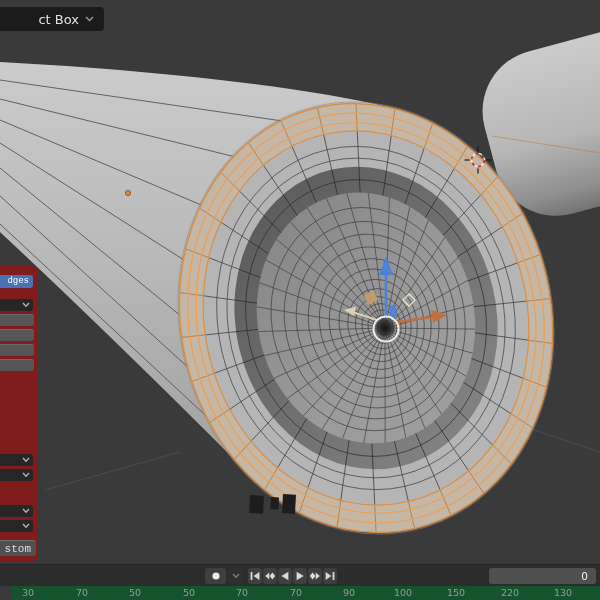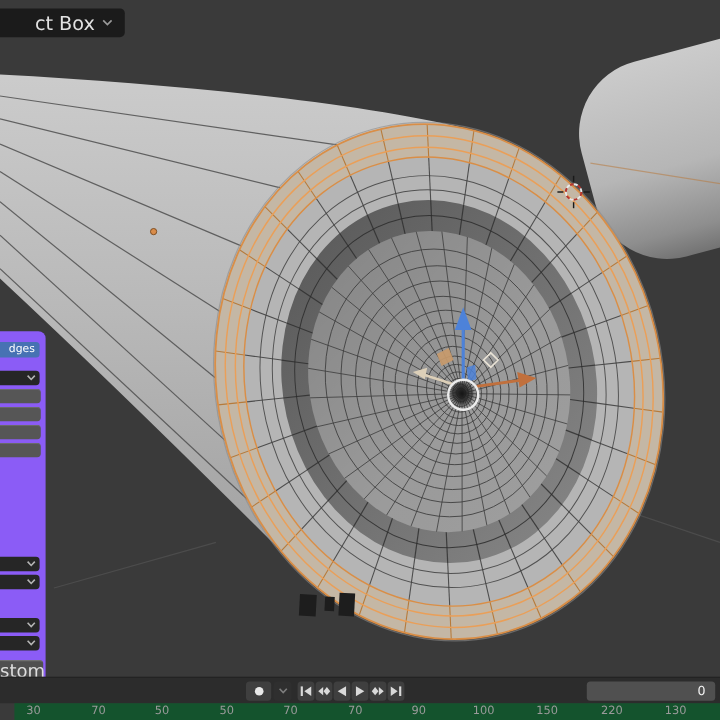--- a/index.html
+++ b/index.html
@@ -10,42 +10,42 @@
     -webkit-font-smoothing:antialiased;
   }
   #scene{position:absolute;left:0;top:0;}
 
   
   .tool-dd{
     position:absolute;left:0;top:7px;width:104px;height:24px;
     background:#1b1b1b;border-radius:0 4px 4px 0;
     display:flex;align-items:center;justify-content:flex-end;
     gap:6px;padding-right:10px;box-sizing:border-box;
-    color:#e2e2e2;font-size:16px;cursor:default;
+    color:#e2e2e2;font-size:13px;cursor:default;
   }
   .tool-dd svg{flex:0 0 auto;}
 
   
   .op-panel{
-    position:absolute;left:0;top:276px;width:38px;height:296px;
-    background:#8b5cf6;border-radius:0 6px 6px 0;
+    position:absolute;left:0;top:266px;width:38px;height:296px;
+    background:#7f1d1d;border-radius:0 6px 6px 0;font-family:Liberation Mono, monospace;
   }
   .op-row{position:absolute;left:0;height:12px;border-radius:0 3px 3px 0;box-sizing:border-box;}
   .op-header{
     top:9px;width:33px;height:13px;background:#4772b3;
     color:#fff;font-size:9px;line-height:13px;text-align:right;padding-right:4px;
   }
   .op-dd{
     width:33px;background:#262626;
     display:flex;align-items:center;justify-content:flex-end;padding-right:3px;
   }
   .op-btn{width:34px;background:#565656;border-top:1px solid #6a6a6a;}
   .op-custom{
     top:274px;width:36px;height:16px;background:#505050;border-top:1px solid #707070;
-    color:#dedede;font-size:15px;line-height:16px;text-align:right;padding-right:5px;
+    color:#dedede;font-size:11px;line-height:16px;text-align:right;padding-right:5px;
   }
 
   
   .tl-header{
     position:absolute;left:0;top:564px;width:600px;height:22px;
     background:#2c2c2c;border-top:1px solid #232323;box-sizing:border-box;
   }
   .tl-btn{
     position:absolute;top:3px;height:16px;background:#3f3f3f;border-radius:3px;
     display:flex;align-items:center;justify-content:center;padding:0;border:0;

